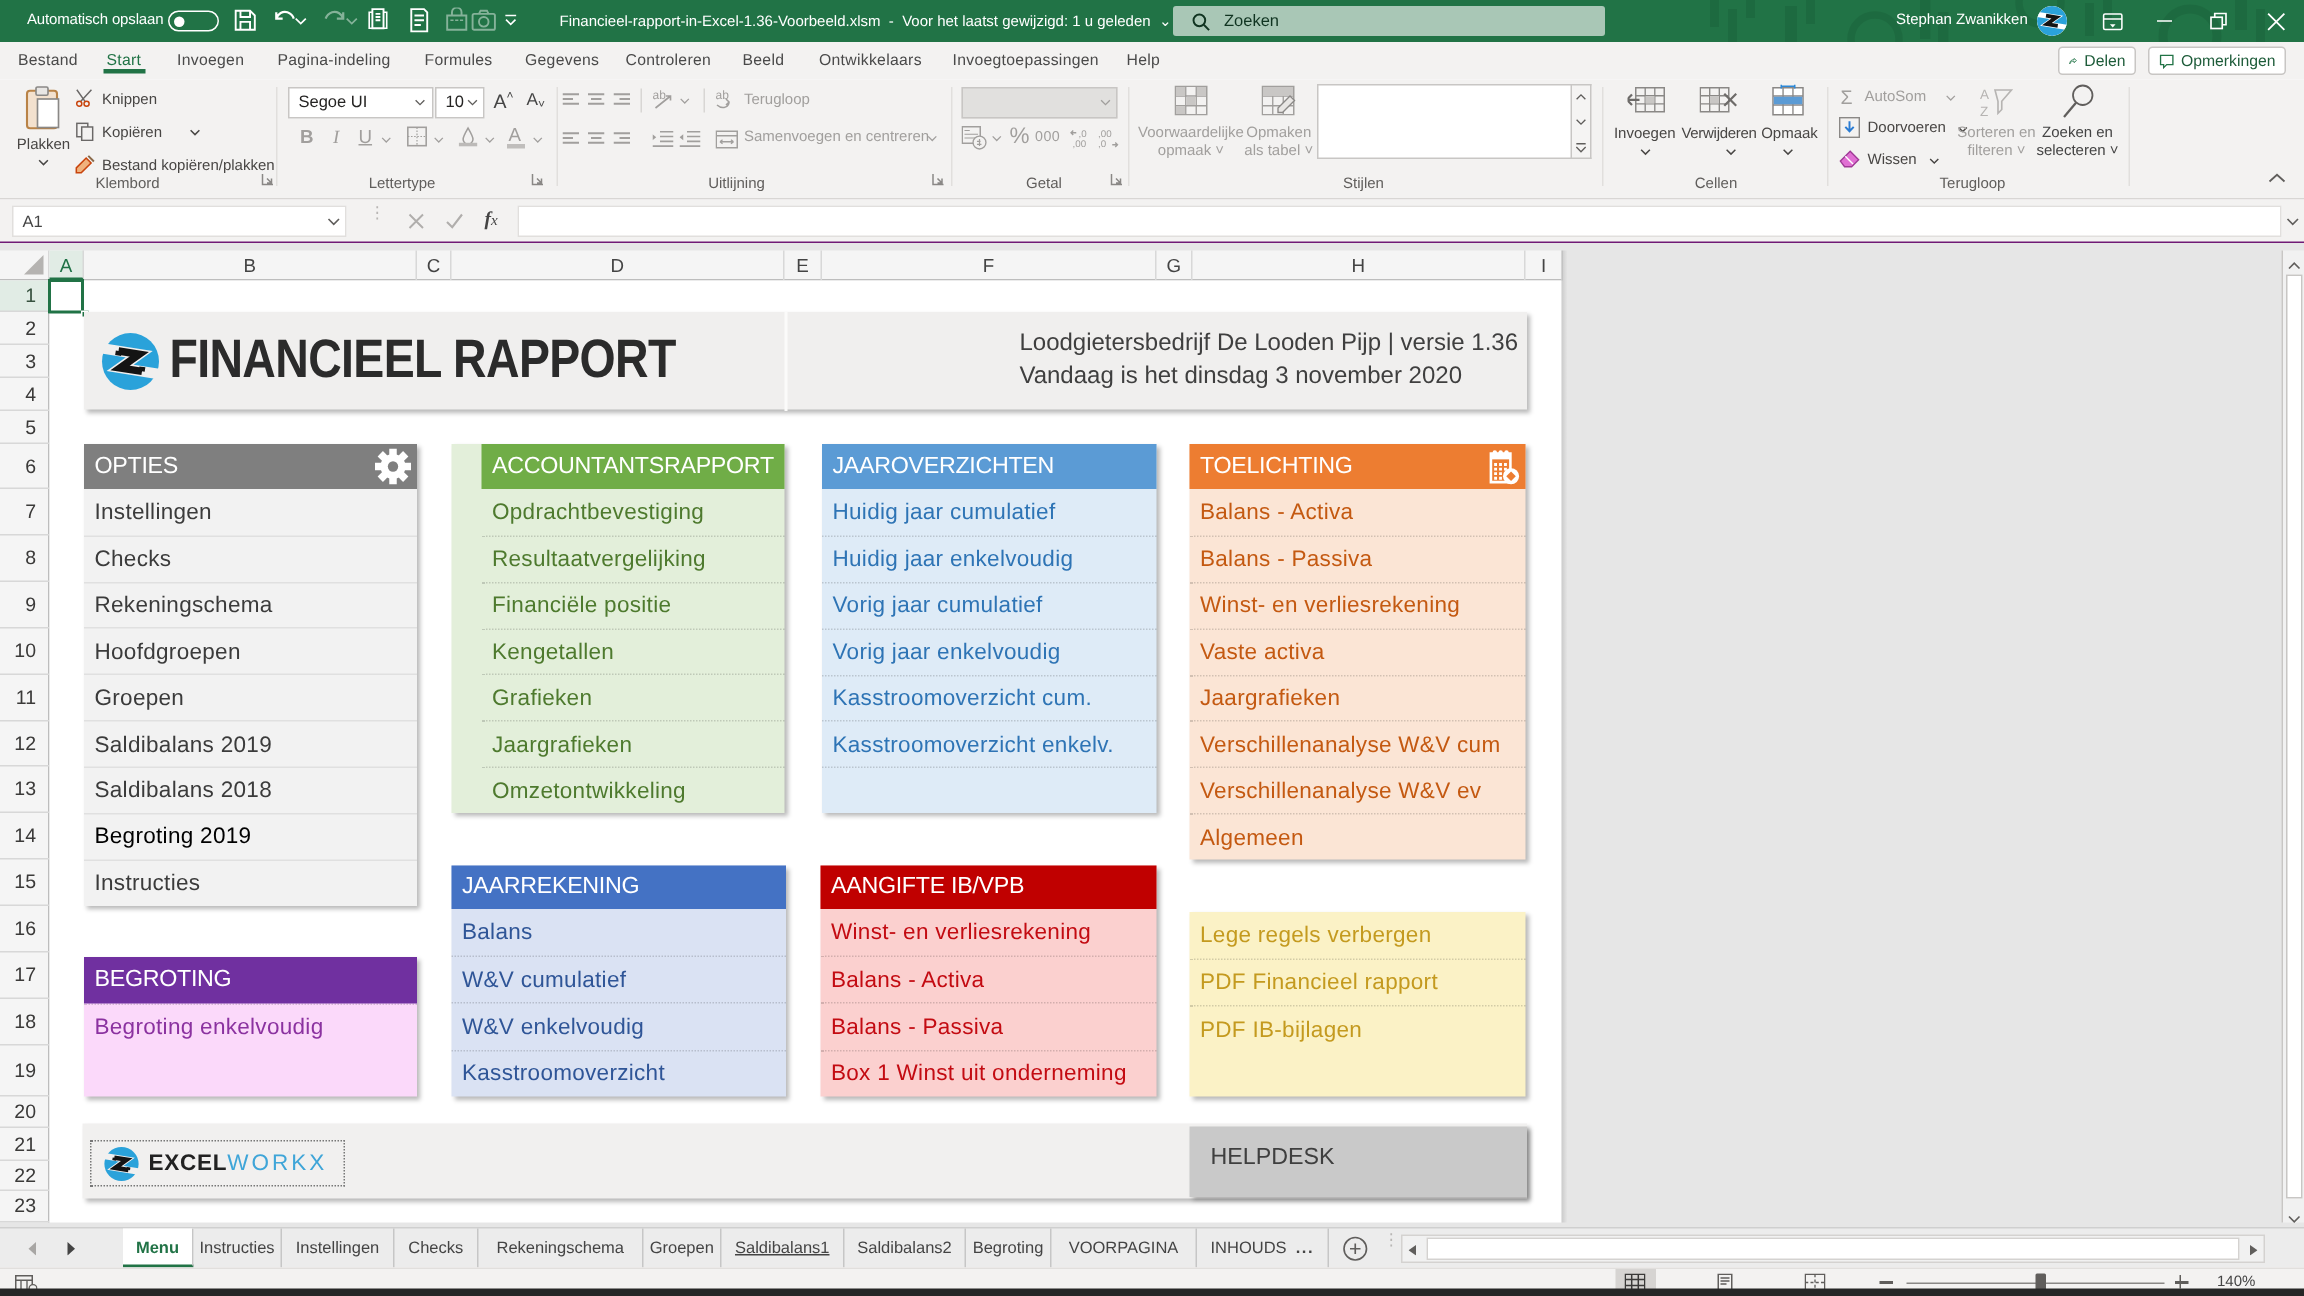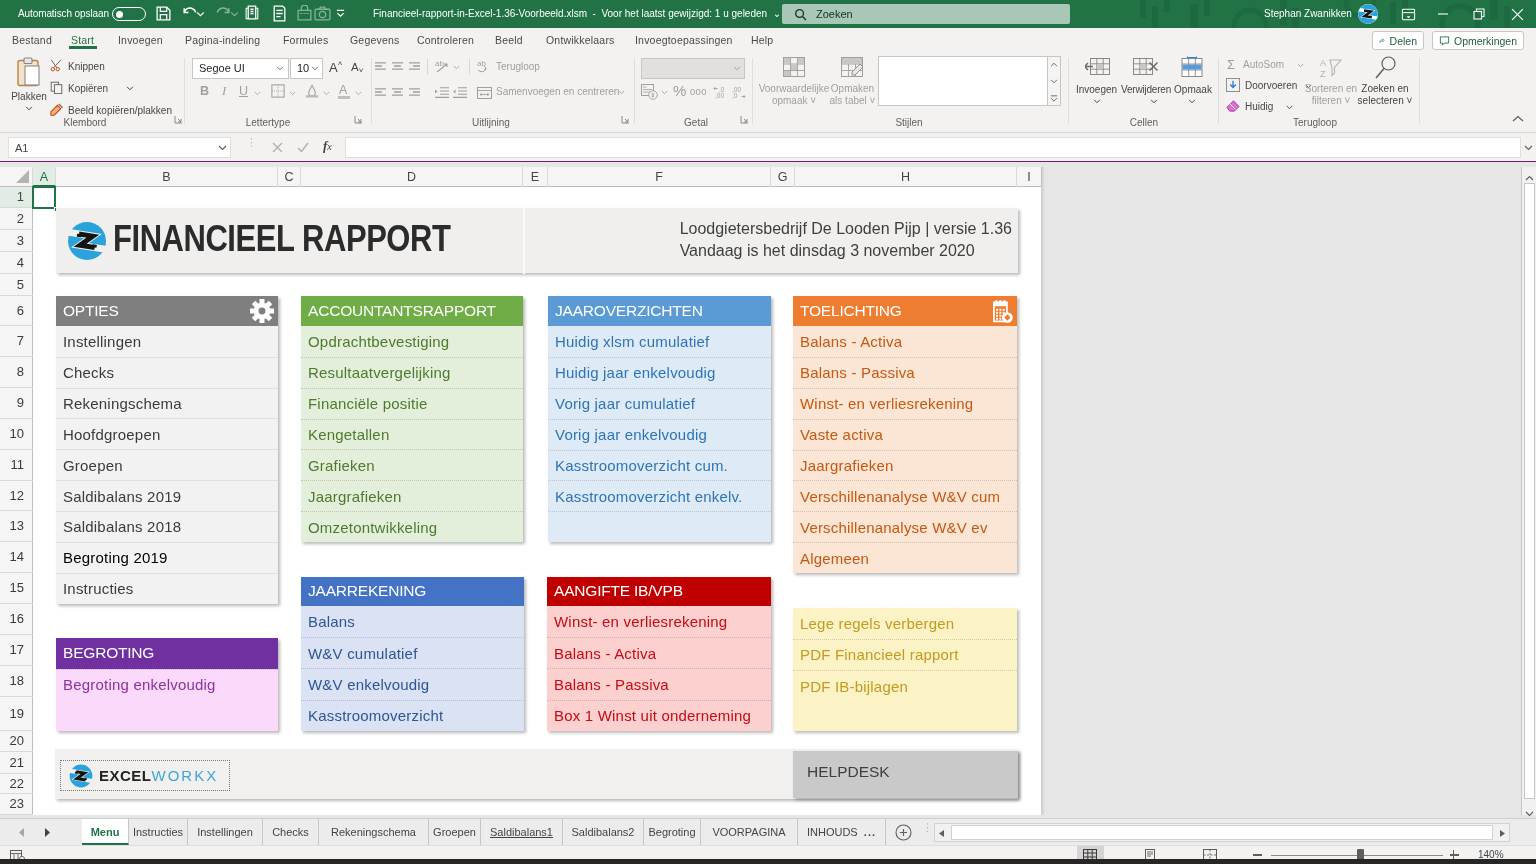--- a/index.html
+++ b/index.html
@@ -223,21 +223,21 @@
         <rect x="5.5" y="4.5" width="9" height="11" fill="#f3f2f1"></rect>
       </svg>
   <span style="position:absolute;left:68px;top:30px;">Kopiëren</span>
   <svg class="ric" style="left:126px;top:33px" width="8" height="5" viewBox="0 0 9 6" fill="none" stroke="#484644" stroke-width="1.2">
         <path d="M1 1l3.5 3.5L8 1"></path>
       </svg>
   <svg class="ric" style="left:49px;top:50px" width="15" height="15" viewBox="0 0 16 16">
         <path d="M2 9.5L9 2.5l3.5 3.5-7 7H2z" fill="#f0b27d" stroke="#c8440d" stroke-width="1.1"></path>
         <path d="M10.5 1l4 4" stroke="#8a6a4a" stroke-width="1.4"></path>
       </svg>
-  <span style="position:absolute;left:68px;top:52px;">Beeld kopiëren/plakken</span>
+  <span style="position:absolute;left:68px;top:52px;">Bestand kopiëren/plakken</span>
   <div class="glabel" style="left:25px;">Klembord</div>
   <svg class="launch" style="left:174px" viewBox="0 0 9 9" fill="none" stroke="#8a8886" stroke-width="1">
         <path d="M1 1v7h7M4 4l3 3M7 4v3h-3"></path>
       </svg>
   <div class="gsep" style="left:184px"></div>
 
   <div style="position:absolute;left:192px;top:5px;width:97px;height:21px;background:#fff;border:1px solid #c8c6c4;color:#252423;line-height:19px;padding-left:6px;font-size:11px;">Segoe UI</div>
   <svg class="ric" style="left:276px;top:13px" width="8" height="5" viewBox="0 0 9 6" fill="none" stroke="#605e5c" stroke-width="1.1">
         <path d="M1 1l3.5 3.5L8 1"></path>
       </svg>
@@ -439,21 +439,21 @@
         <path d="M7.5 3v7M4.5 7l3 3.2 3-3.2" stroke="#2b7cd3" stroke-width="1.4"></path>
       </svg>
   <span style="position:absolute;left:1245px;top:27px;">Doorvoeren</span>
   <svg class="ric" style="left:1305px;top:31px" width="7" height="5" viewBox="0 0 9 6" fill="none" stroke="#484644" stroke-width="1.2">
         <path d="M1 1l3.5 3.5L8 1"></path>
       </svg>
   <svg class="ric" style="left:1226px;top:46px" width="14" height="14" viewBox="0 0 15 15">
         <path d="M1 9l7-7 6 6-5 5H4z" fill="#e06fd3" stroke="#9f3a96" stroke-width="1"></path>
         <path d="M4.5 5.5L10 11" stroke="#fff" stroke-width="1"></path>
       </svg>
-  <span style="position:absolute;left:1245px;top:48px;">Huidig</span>
+  <span style="position:absolute;left:1245px;top:48px;">Wissen</span>
   <svg class="ric" style="left:1286px;top:52px" width="7" height="5" viewBox="0 0 9 6" fill="none" stroke="#484644" stroke-width="1.2">
         <path d="M1 1l3.5 3.5L8 1"></path>
       </svg>
   <svg class="ric" style="left:1320px;top:4px" width="22" height="23" viewBox="0 0 22 23" fill="none" stroke="#b6b4b2">
         <text x="0" y="9" font-size="9" fill="#b6b4b2" stroke="none">A</text>
         <text x="0" y="20" font-size="9" fill="#b6b4b2" stroke="none">Z</text>
         <path d="M10 3h11l-6.5 7.5V16l-2.5 2.5v-8z" stroke-width="1.1"></path>
       </svg>
   <div class="gray" style="position:absolute;left:1296px;top:30px;width:70px;text-align:center;line-height:11.5px;">Sorteren en<br>filteren ˅</div>
   <svg class="ric" style="left:1375px;top:3px" width="22" height="24" viewBox="0 0 22 24" fill="none" stroke="#605e5c">
@@ -565,33 +565,33 @@
 <div class="citem" style="height:30.8px;color:#3b3b3b;border-top:1px solid #e0e0e0;">Rekeningschema</div>
 <div class="citem" style="height:30.8px;color:#3b3b3b;border-top:1px solid #e0e0e0;">Hoofdgroepen</div>
 <div class="citem" style="height:30.8px;color:#3b3b3b;border-top:1px solid #e0e0e0;">Groepen</div>
 <div class="citem" style="height:30.9px;color:#3b3b3b;border-top:1px solid #e0e0e0;">Saldibalans 2019</div>
 <div class="citem" style="height:30.8px;color:#3b3b3b;border-top:1px solid #e0e0e0;">Saldibalans 2018</div>
 <div class="citem" style="height:30.8px;color:#3b3b3b;border-top:1px solid #e0e0e0;">
               <span style="color:#000">Begroting 2019</span>
             </div>
 <div class="citem" style="height:30.9px;color:#3b3b3b;border-top:1px solid #e0e0e0;">Instructies</div>
 </div>
-<div class="card" style="left:268px;top:109px;width:222px;height:246.0px;background:#e3efda;">
+<div class="card" style="left:268px;top:109px;width:222px;height:246.0px;background:#e3efda;padding-left:20px;">
 <div class="chead" style="height:30px;background:#70ad47;">ACCOUNTANTSRAPPORT</div>
 <div class="citem" style="height:30.9px;color:#4e7a2e;">Opdrachtbevestiging</div>
 <div class="citem" style="height:30.8px;color:#4e7a2e;border-top:1px dotted rgba(0,0,0,0.16);">Resultaatvergelijking</div>
 <div class="citem" style="height:30.9px;color:#4e7a2e;border-top:1px dotted rgba(0,0,0,0.16);">Financiële positie</div>
 <div class="citem" style="height:30.8px;color:#4e7a2e;border-top:1px dotted rgba(0,0,0,0.16);">Kengetallen</div>
 <div class="citem" style="height:30.9px;color:#4e7a2e;border-top:1px dotted rgba(0,0,0,0.16);">Grafieken</div>
 <div class="citem" style="height:30.9px;color:#4e7a2e;border-top:1px dotted rgba(0,0,0,0.16);">Jaargrafieken</div>
 <div class="citem" style="height:30.8px;color:#4e7a2e;border-top:1px dotted rgba(0,0,0,0.16);">Omzetontwikkeling</div>
 </div>
 <div class="card" style="left:515px;top:109px;width:223px;height:246px;background:#deebf7;">
 <div class="chead" style="height:30px;background:#5b9bd5;">JAAROVERZICHTEN</div>
-<div class="citem" style="height:30.9px;color:#2e74b5;">Huidig xlsm cumulatief</div>
+<div class="citem" style="height:30.9px;color:#2e74b5;">Huidig jaar cumulatief</div>
 <div class="citem" style="height:30.9px;color:#2e74b5;border-top:1px dotted rgba(0,0,0,0.16);">Huidig jaar enkelvoudig</div>
 <div class="citem" style="height:30.9px;color:#2e74b5;border-top:1px dotted rgba(0,0,0,0.16);">Vorig jaar cumulatief</div>
 <div class="citem" style="height:30.9px;color:#2e74b5;border-top:1px dotted rgba(0,0,0,0.16);">Vorig jaar enkelvoudig</div>
 <div class="citem" style="height:30.9px;color:#2e74b5;border-top:1px dotted rgba(0,0,0,0.16);">Kasstroomoverzicht cum.</div>
 <div class="citem" style="height:30.9px;color:#2e74b5;border-top:1px dotted rgba(0,0,0,0.16);">Kasstroomoverzicht enkelv.</div>
 <div class="citem" style="height:30.6px;color:#2e74b5;border-top:1px dotted rgba(0,0,0,0.16);"></div>
 </div>
 <div class="card" style="left:760px;top:109px;width:224px;height:277.2px;background:#fbe5d5;">
 <div class="chead" style="height:30px;background:#ed7d31;">TOELICHTING<svg style="position:absolute;right:4px;top:2px" width="26" height="26" viewBox="0 0 30 30">
                 <path d="M8 5h15v22H8z" fill="none" stroke="#fff" stroke-width="2"></path>

